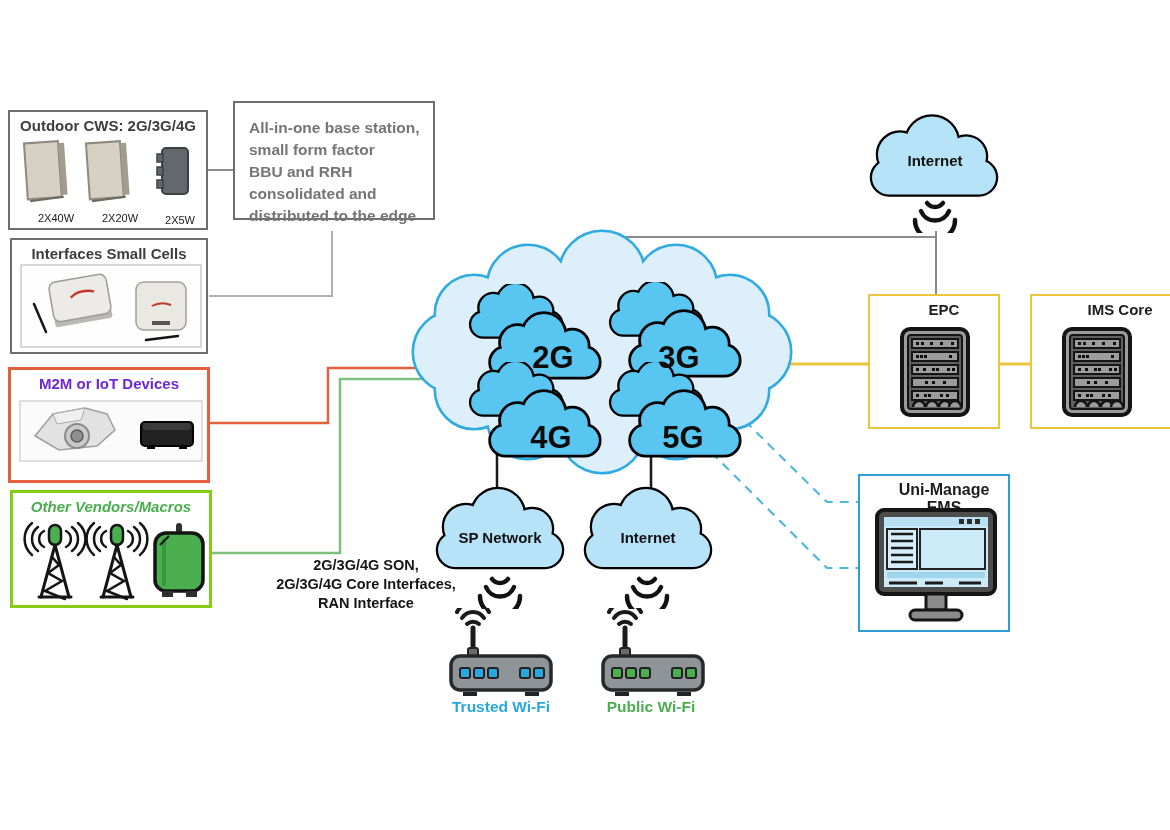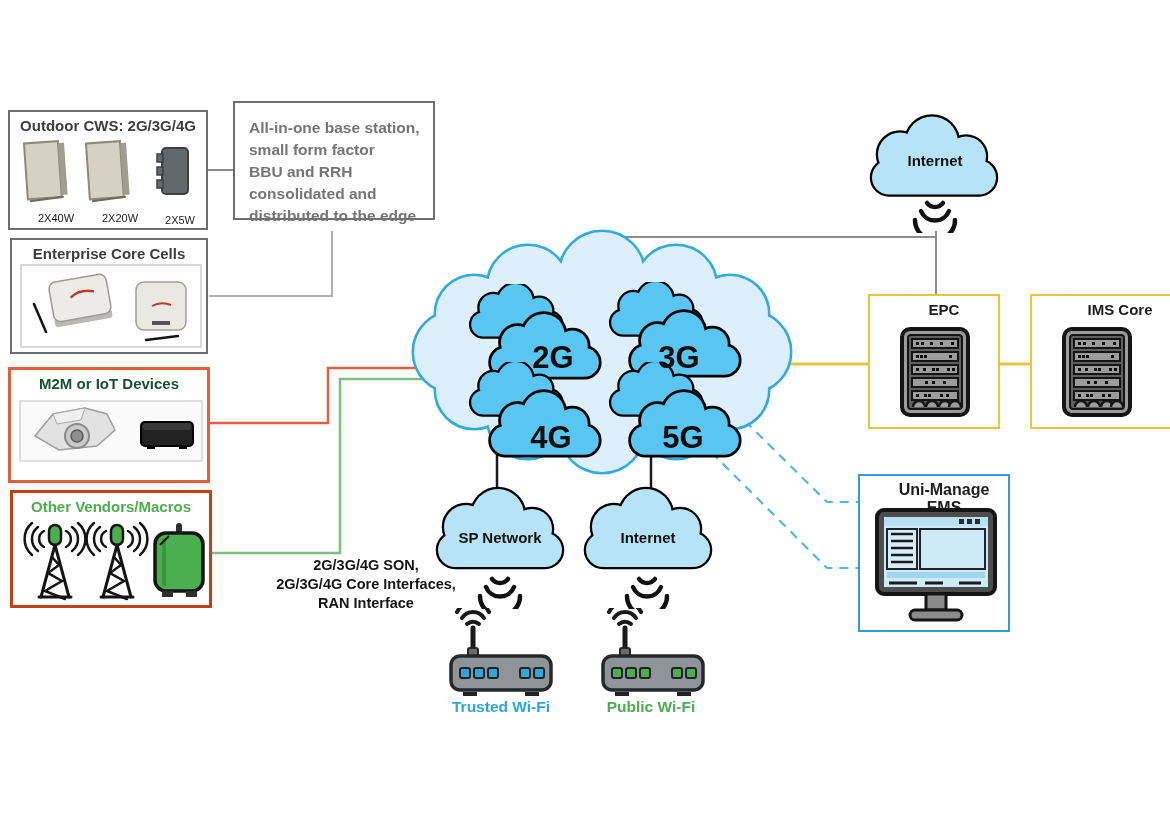--- a/index.html
+++ b/index.html
@@ -4,26 +4,26 @@
 <style>
   html,body{margin:0;padding:0;background:#fff;}
   #canvas{position:relative;width:1170px;height:830px;background:#ffffff;overflow:hidden;
           font-family:"Liberation Sans", sans-serif;}
   svg{display:block;}
   .abs{position:absolute;}
   #connectors{position:absolute;left:0;top:0;z-index:1;}
   .box{position:absolute;background:#ffffff;z-index:2;box-sizing:border-box;}
   .gray-box{border:2px solid #6e6e6e;}
   .orange-box{border:3px solid #e2603c;}
-  .green-box{border:3px solid #c2410c;}
+  .green-box{border:3px solid #84cc16;font-style:italic;}
   .yellow-box{border:2px solid #ebc53e;}
   .blue-box{border:2px solid #2e9fd6;}
   .box-title{position:absolute;left:0;right:0;top:5px;text-align:center;
              font-weight:bold;font-size:15px;color:#3d3d3d;}
-  .orange-title{color:#14532d;}
+  .orange-title{color:#6d28d9;}
   .green-title{color:#4bae4f;}
   .dark-title{color:#1c1c1c;padding-left:20px;}
   .note-text{position:absolute;left:14px;top:14px;font-weight:bold;font-size:15.5px;
              line-height:22px;color:#757575;}
   .note-text span{display:block;}
   .if-note{position:absolute;z-index:2;text-align:center;font-weight:bold;font-size:14.5px;
            line-height:19px;color:#151515;}
   .if-note span{display:block;}
   .cloud-label{position:absolute;z-index:3;text-align:center;font-weight:bold;
                font-size:15px;color:#111;}
@@ -237,21 +237,21 @@
     <div class="note-text">
       <span>All-in-one base station,</span>
       <span>small form factor</span>
       <span>BBU and RRH</span>
       <span>consolidated and</span>
       <span>distributed to the edge</span>
     </div>
   </div>
 
   <div class="box gray-box" style="left:10px;top:238px;width:198px;height:116px;">
-    <div class="box-title">Enterprise Core Cells</div>
+    <div class="box-title">Interfaces Small Cells</div>
     <svg class="abs" style="left:8px;top:24px;" width="182" height="84" viewBox="0 0 182 84">
       <rect x="1" y="1" width="180" height="82" fill="#fefefe" stroke="#cccccc" stroke-width="1.5"></rect>
       <g transform="rotate(-10 60 40)">
         <rect x="32" y="50" width="58" height="9" rx="3" fill="#b9b8b2"></rect>
         <rect x="32" y="14" width="58" height="40" rx="7" fill="#ecebe7" stroke="#9c9c96" stroke-width="1.5"></rect>
         <path d="M52 32 Q62 25 76 30" stroke="#c0392b" stroke-width="2.5" fill="none"></path>
       </g>
       <line x1="14" y1="40" x2="26" y2="68" stroke="#141414" stroke-width="2.5" stroke-linecap="round"></line>
       <rect x="116" y="18" width="50" height="48" rx="8" fill="#e9e8e3" stroke="#a0a09a" stroke-width="1.5"></rect>
       <path d="M132 42 Q141 37 151 41" stroke="#c0392b" stroke-width="2" fill="none"></path>

